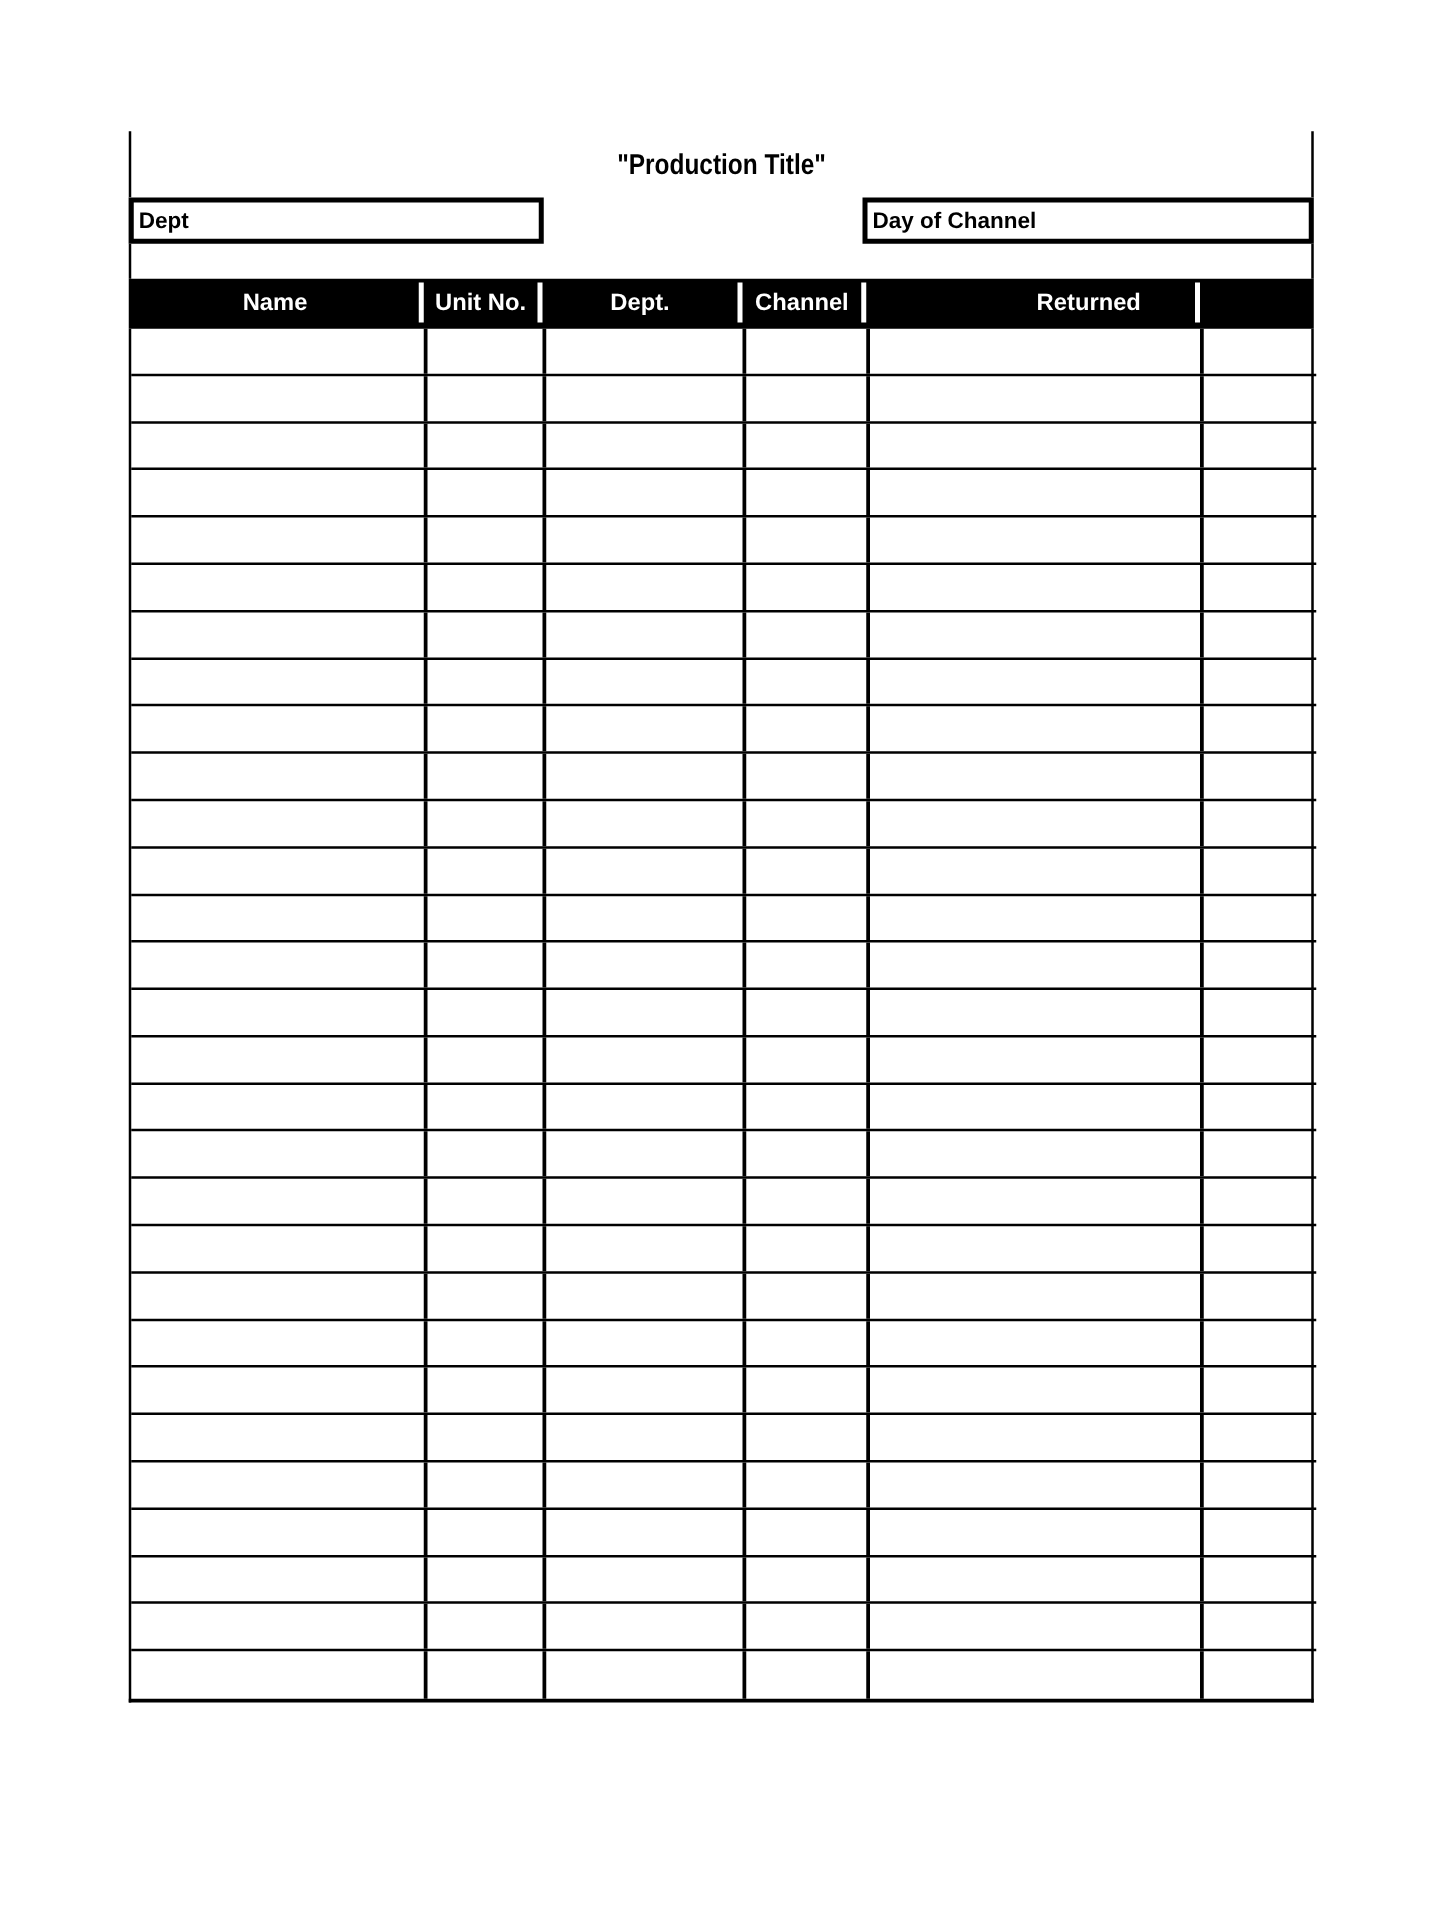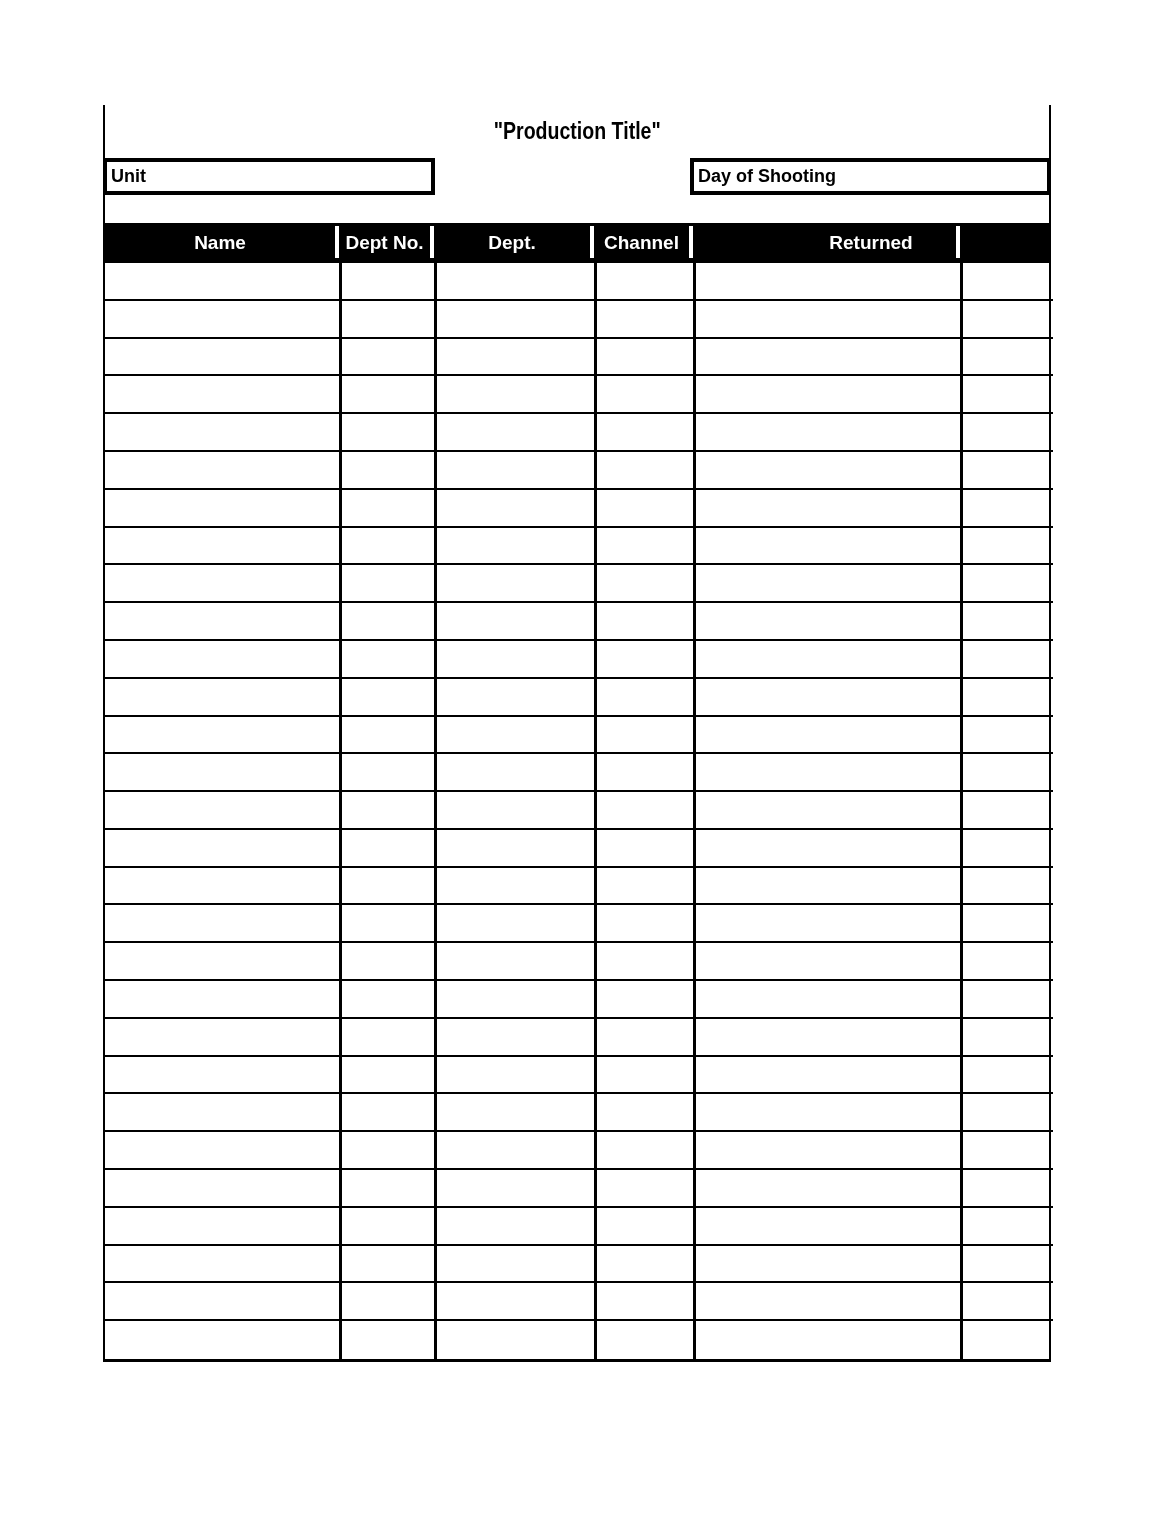--- a/index.html
+++ b/index.html
@@ -139,34 +139,34 @@
 
 <div class="sheet">
 
 
   <div class="production-row">
     <div class="production-title">"Production Title"</div>
   </div>
 
   <div class="fields-row">
     <div class="field-box date-box">
-      <span class="field-label">Unit</span>
+      <span class="field-label">Dept</span>
       <span class="field-value"></span>
     </div>
     <div class="field-box day-box">
-      <span class="field-label">Day of Shooting</span>
+      <span class="field-label">Day of Channel</span>
       <span class="field-value"></span>
     </div>
   </div>
 
   <div class="gap-row"></div>
 
   <div class="grid-header">
       <div class="gh-cell" style="width: 234px;">Name</div>
-      <div class="gh-cell" style="width: 95px;">Dept No.</div>
+      <div class="gh-cell" style="width: 95px;">Unit No.</div>
       <div class="gh-cell" style="width: 160px;">Dept.</div>
       <div class="gh-cell" style="width: 99px;">Channel</div>
       <div class="gh-cell" style="width: 93px; flex: 1 1 0%;">Returned</div>
       <div class="gh-sep" style="left: 232px;"></div>
       <div class="gh-sep" style="left: 327px;"></div>
       <div class="gh-sep" style="left: 487px;"></div>
       <div class="gh-sep" style="left: 586px;"></div>
       <div class="gh-sep" style="left: 853px;"></div>
     </div>
 

